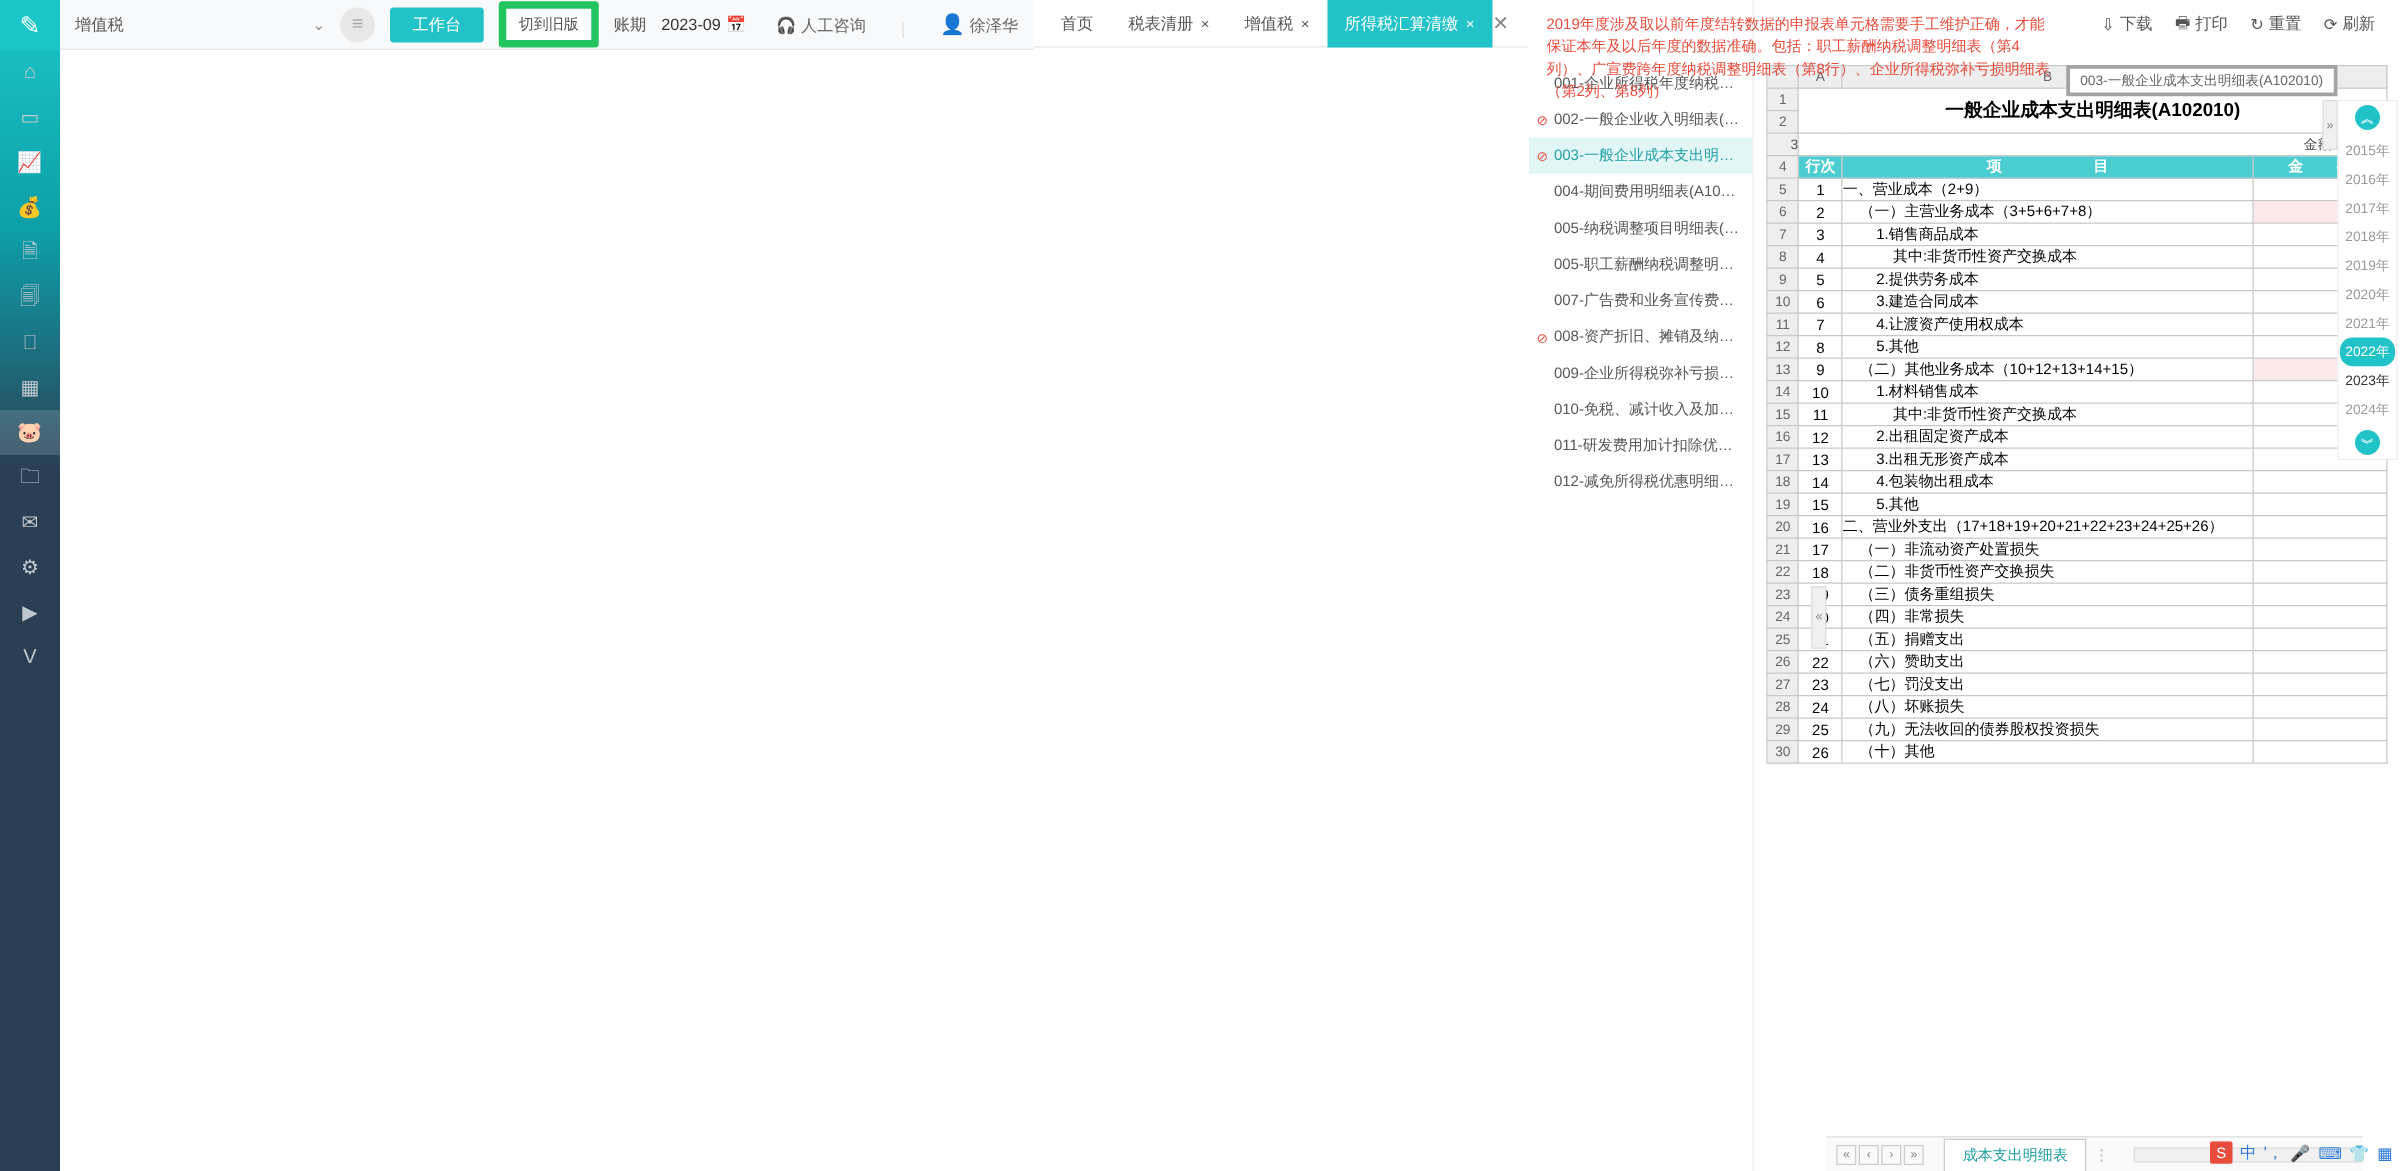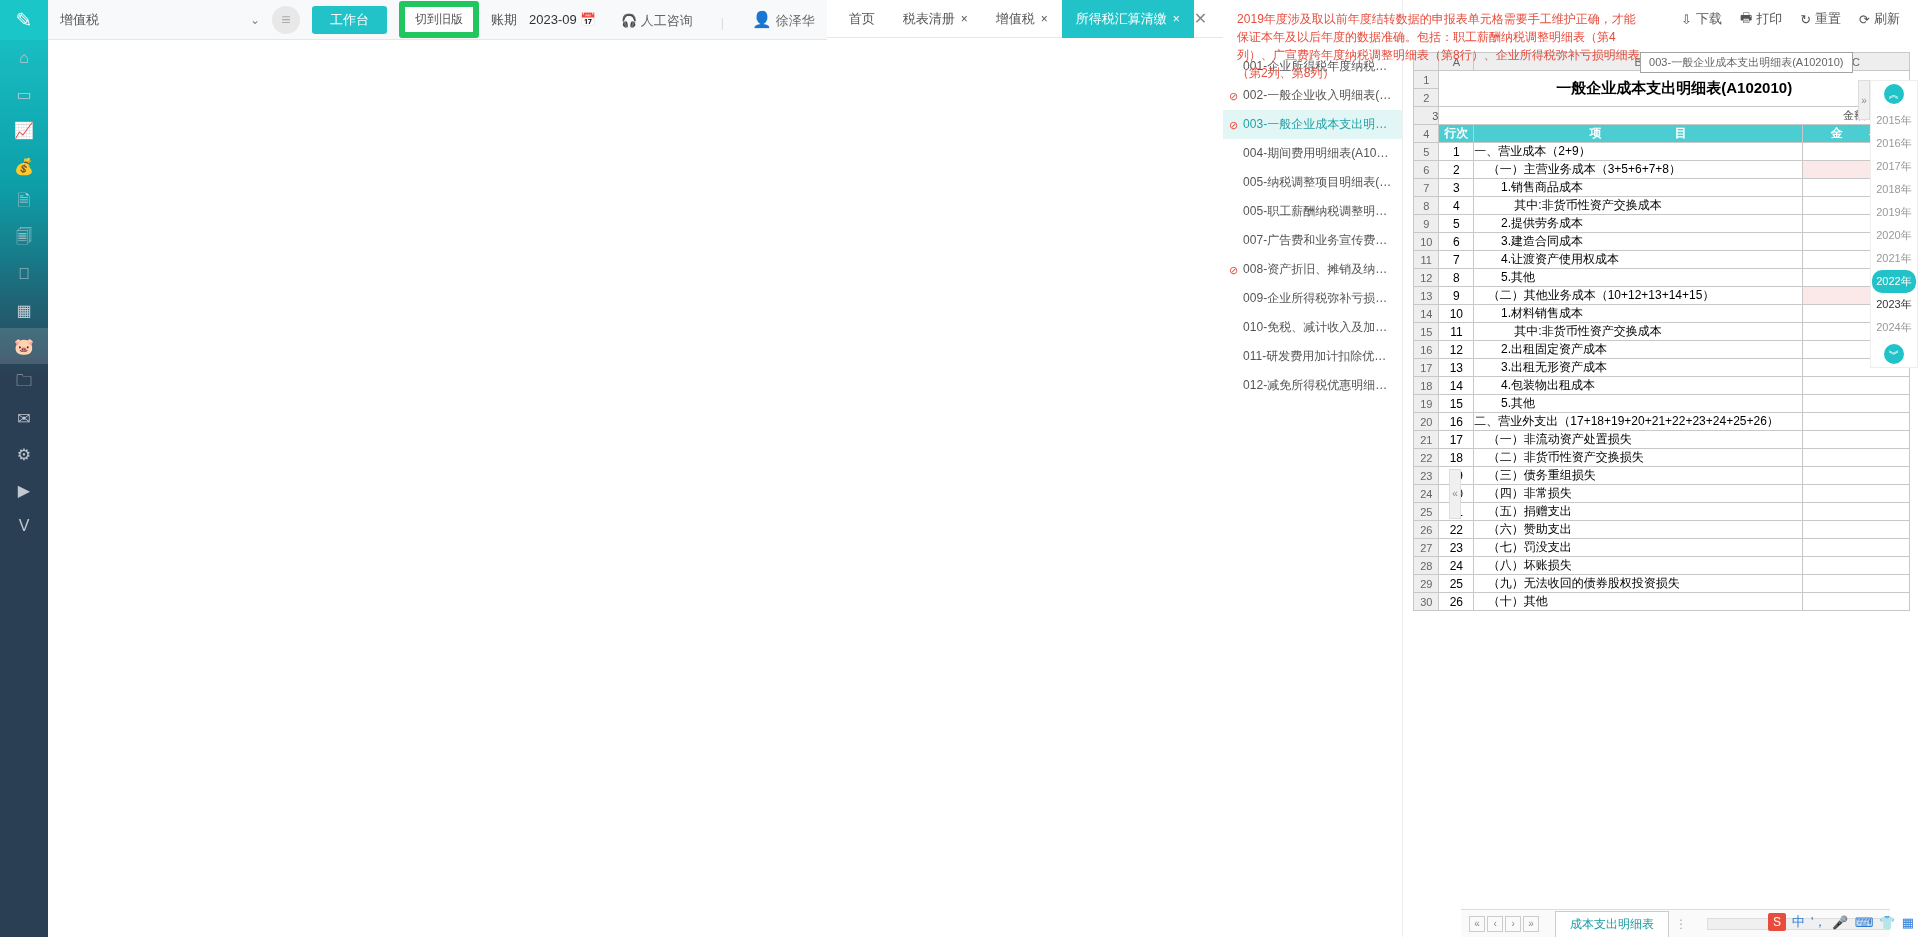--- a/index.html
+++ b/index.html
@@ -46,21 +46,21 @@
 .form-list-wrap { width: 180px; border-right: 1px solid #eee; padding: 52px 0 0 0; overflow-y: auto; background: #fff; }
 .form-list-item { padding: 6px 10px 6px 20px; font-size: 12px; color: #555; cursor: pointer; white-space: nowrap; overflow: hidden; text-overflow: ellipsis; position: relative; }
 .form-list-item.active { background: #e2f6f6; color: #22a0a5; }
 .form-list-item .warn-dot { position: absolute; left: 6px; top: 9px; color: #e74c3c; font-size: 11px; }
 
 
 .warning-text { position: absolute; left: 14px; top: 10px; right: 280px; font-size: 12px; color: #e74c3c; line-height: 1.5; z-index: 5; max-width: 700px; }
 
 
 .sheet-wrap { flex: 1; padding: 52px 10px 10px 10px; overflow: auto; position: relative; }
-.sheet-breadcrumb { position: absolute; top: 52px; left: 237px; background: #fff; border: 1px solid #a3a3a3; font-size: 11px; color: #666; padding: 2px 8px; z-index: 3; }
+.sheet-breadcrumb { position: absolute; top: 52px; left: 250px; background: #fff; border: 3px solid #a3a3a3; font-size: 11px; color: #666; padding: 2px 8px; z-index: 3; }
 
 table.sheet { border-collapse: collapse; font-size: 12px; background: #fff; }
 table.sheet td, table.sheet th { border: 1px solid #c8c8c8; padding: 0; height: 18px; }
 .colhdr { background: #eee; text-align: center; color: #666; font-size: 11px; }
 .rowhdr { background: #eee; text-align: center; color: #666; font-size: 11px; width: 26px; }
 .unit-row td { text-align: right; padding-right: 8px; font-size: 11px; color: #555; height: 18px; }
 .hdr-cell { background: #4bcdd1; color: #fff; text-align: center; font-weight: bold; }
 .seq-col { width: 36px; text-align: center; }
 .proj-col { width: 330px; }
 .amt-col { width: 110px; }

